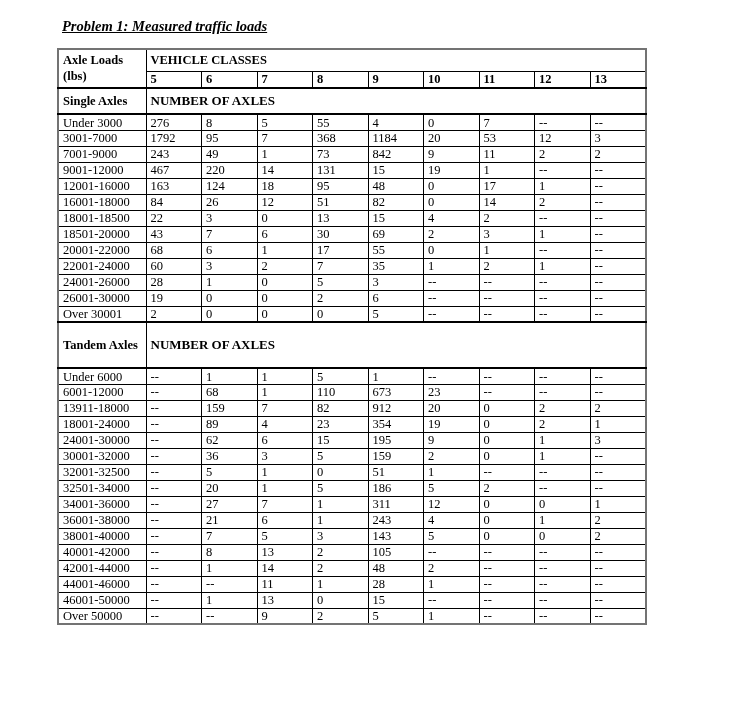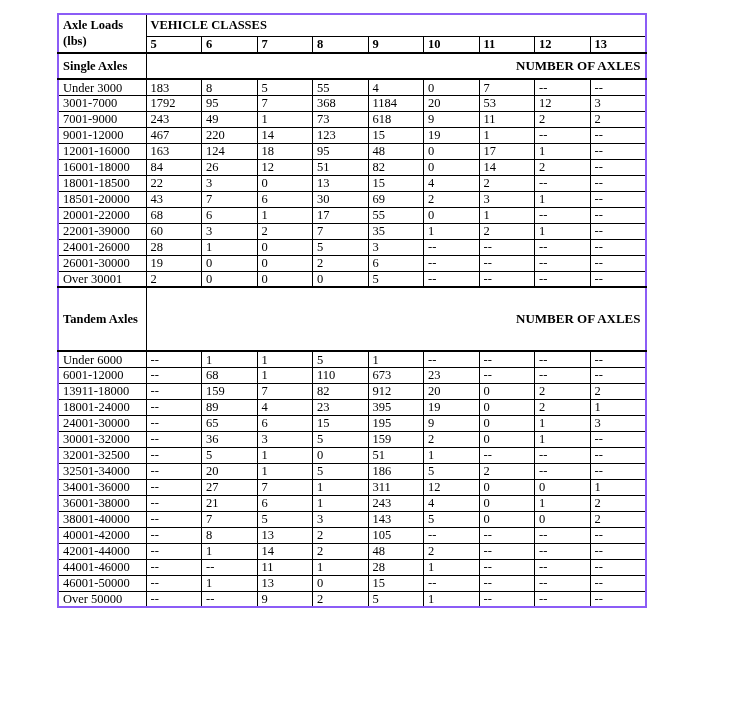--- a/index.html
+++ b/index.html
@@ -22,21 +22,21 @@
     font-size: 14.5px;
     font-weight: bold;
     font-style: italic;
     text-decoration: underline;
   }
   table.loads {
     border-collapse: collapse;
     table-layout: fixed;
     width: 588px;
     margin: 13px 0 0 57px;
-    border: 2px solid #8b5cf6;
+    border: 2px solid #737373;
   }
   table.loads th, table.loads td {
     border: 1px solid #000;
     font-size: 12.5px;
     padding: 0 4px;
     text-align: left;
     vertical-align: middle;
     overflow: hidden;
   }
   
@@ -67,37 +67,38 @@
     font-weight: bold;
     vertical-align: middle;
   }
   tr.section-header th.section-label {
     white-space: normal;
     padding: 4px 4px;
     line-height: 1.3;
     font-size: 12.5px;
   }
   tr.section-header th.section-sublabel {
-    text-align: right;
+    text-align: left;
     font-size: 13px;
   }
-  tr.section-header.tall th { height: 64px; }
+  tr.section-header.tall th { height: 46px; }
   tr.section-header.short th { height: 20px; }
   
   tr.data-row td {
     height: 16px;
     line-height: 14px;
     white-space: nowrap;
     font-size: 12.5px;
   }
 </style>
 </head>
 <body>
 
 <div class="page">
+  <p class="title">Problem 1: Measured traffic loads</p>
 
   <table class="loads">
     <colgroup>
       <col style="width:88px">
       <col style="width:55.5px">
         <col style="width:55.5px">
         <col style="width:55.5px">
       <col style="width:55.5px">
         <col style="width:55.5px">
         <col style="width:55.5px">
@@ -122,21 +123,21 @@
           <th>13</th>
         </tr>
     </thead>
     <tbody id="table-body">
         <tr class="section-header short">
           <th class="section-label">Single Axles</th>
           <th class="section-sublabel" colspan="9">NUMBER OF AXLES</th>
         </tr>
         <tr class="data-row">
           <td>Under 3000</td>
-          <td>183</td>
+          <td>276</td>
           <td>8</td>
           <td>5</td>
           <td>55</td>
           <td>4</td>
           <td>0</td>
           <td>7</td>
           <td>--</td>
           <td>--</td>
         </tr>
         <tr class="data-row">
@@ -150,32 +151,32 @@
           <td>53</td>
           <td>12</td>
           <td>3</td>
         </tr>
         <tr class="data-row">
           <td>7001-9000</td>
           <td>243</td>
           <td>49</td>
           <td>1</td>
           <td>73</td>
-          <td>618</td>
+          <td>842</td>
           <td>9</td>
           <td>11</td>
           <td>2</td>
           <td>2</td>
         </tr>
         <tr class="data-row">
           <td>9001-12000</td>
           <td>467</td>
           <td>220</td>
           <td>14</td>
-          <td>123</td>
+          <td>131</td>
           <td>15</td>
           <td>19</td>
           <td>1</td>
           <td>--</td>
           <td>--</td>
         </tr>
         <tr class="data-row">
           <td>12001-16000</td>
           <td>163</td>
           <td>124</td>
@@ -229,21 +230,21 @@
           <td>6</td>
           <td>1</td>
           <td>17</td>
           <td>55</td>
           <td>0</td>
           <td>1</td>
           <td>--</td>
           <td>--</td>
         </tr>
         <tr class="data-row">
-          <td>22001-39000</td>
+          <td>22001-24000</td>
           <td>60</td>
           <td>3</td>
           <td>2</td>
           <td>7</td>
           <td>35</td>
           <td>1</td>
           <td>2</td>
           <td>1</td>
           <td>--</td>
         </tr>
@@ -322,30 +323,30 @@
           <td>0</td>
           <td>2</td>
           <td>2</td>
         </tr>
         <tr class="data-row">
           <td>18001-24000</td>
           <td>--</td>
           <td>89</td>
           <td>4</td>
           <td>23</td>
-          <td>395</td>
+          <td>354</td>
           <td>19</td>
           <td>0</td>
           <td>2</td>
           <td>1</td>
         </tr>
         <tr class="data-row">
           <td>24001-30000</td>
           <td>--</td>
-          <td>65</td>
+          <td>62</td>
           <td>6</td>
           <td>15</td>
           <td>195</td>
           <td>9</td>
           <td>0</td>
           <td>1</td>
           <td>3</td>
         </tr>
         <tr class="data-row">
           <td>30001-32000</td>

